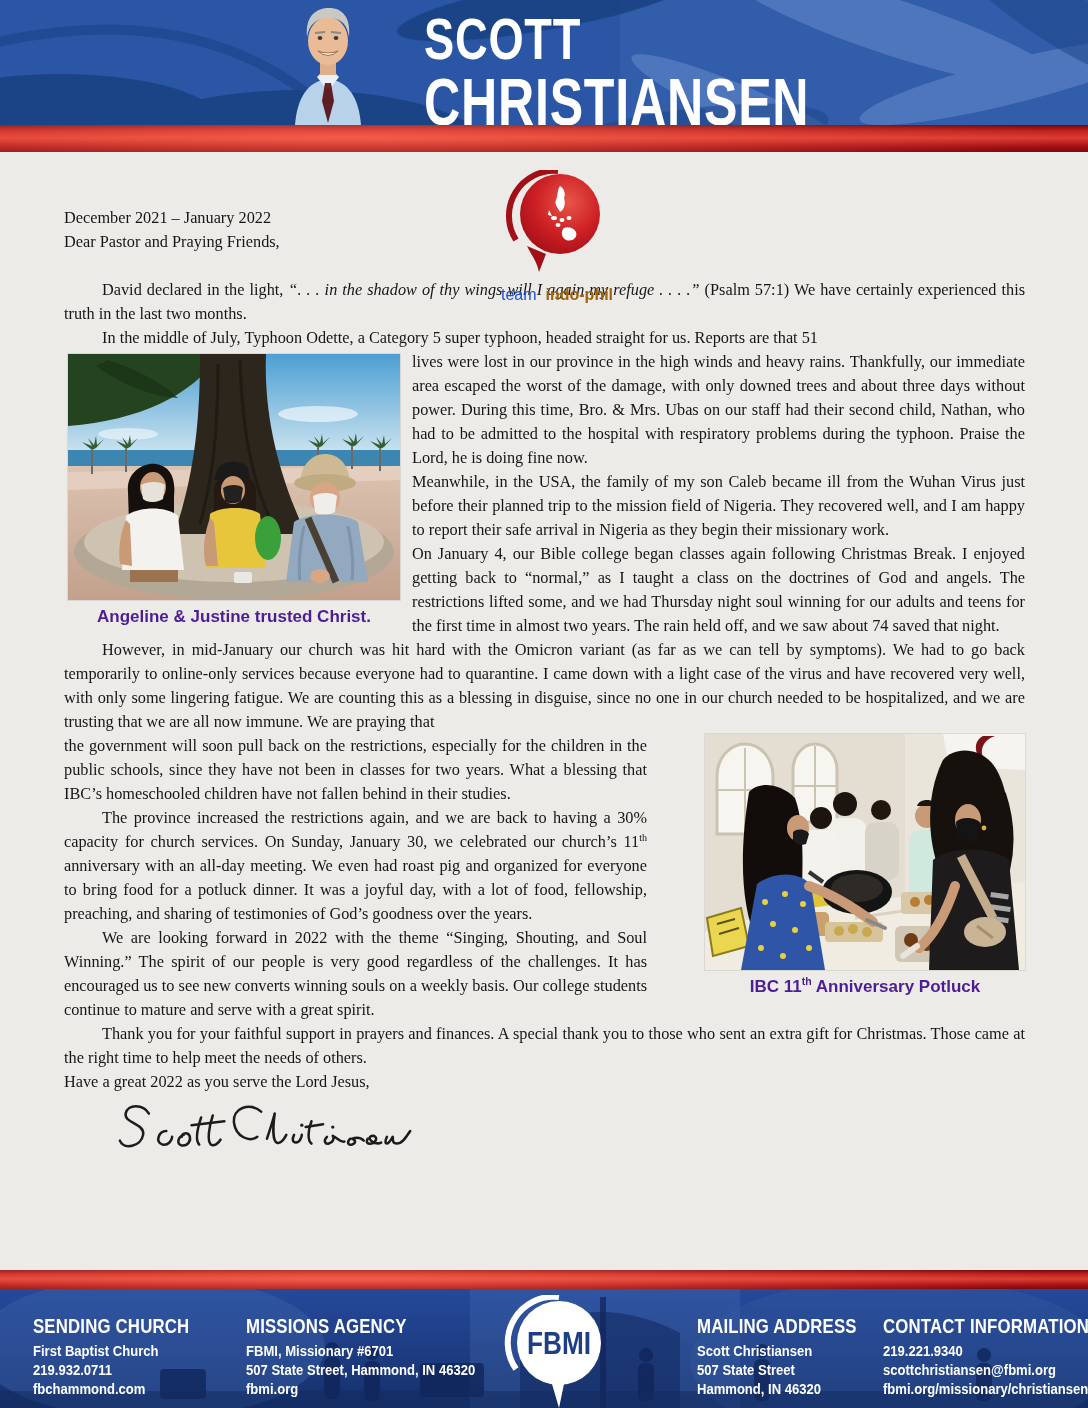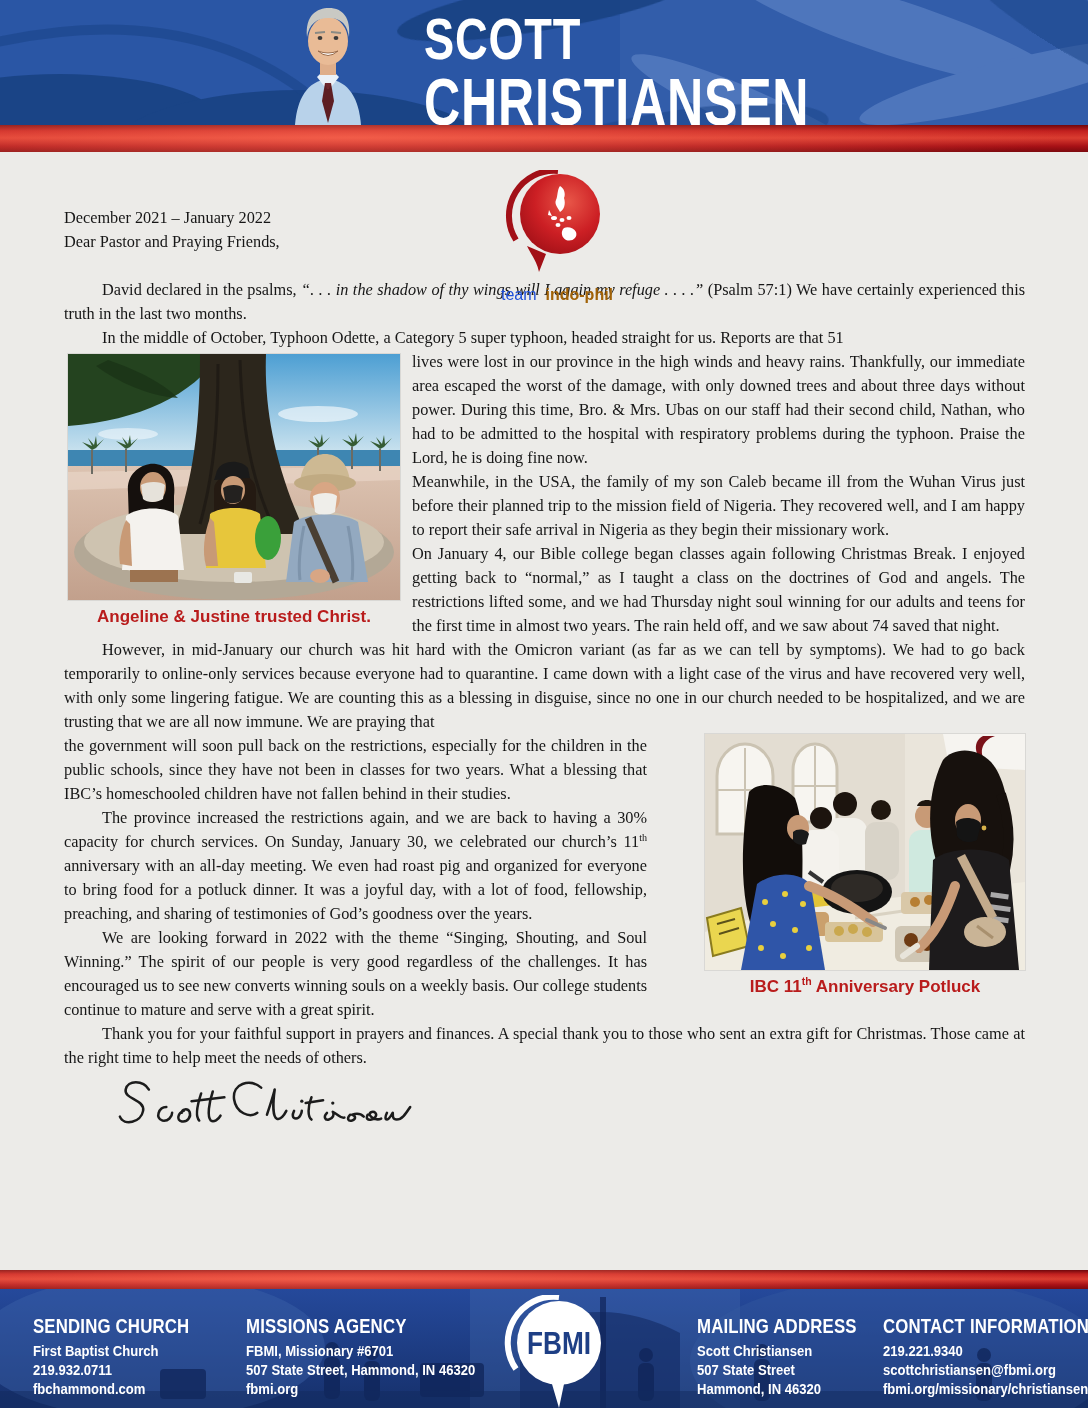--- a/index.html
+++ b/index.html
@@ -40,21 +40,21 @@
   .teamlogo .wordmark{display:flex;justify-content:center;align-items:baseline;gap:9px;
       font-family:"Liberation Sans",sans-serif;font-size:16px;margin-top:2px;}
   .teamlogo .w-team{color:#1d4ed8;}
   .teamlogo .w-region{color:#a16207;font-weight:700;}
 
   
   figure{margin:0;}
   .photo-left{float:left;width:332px;margin:4px 12px 2px 4px;}
   .photo-right{float:right;width:320px;margin:0 0 4px 14px;padding-left:44px;}
   figcaption{font-family:"Liberation Sans",sans-serif;font-weight:700;font-size:17px;
-             text-align:center;margin-top:5px;color:#b91c1c;text-indent:0;}
+             text-align:center;margin-top:5px;color:#4c1d95;text-indent:0;}
   .photo-frame{display:block;box-shadow:0 0 0 1px rgba(0,0,0,.08);}
 
   
   .footer{position:relative;height:119px;background:#1e3a7c;overflow:hidden;
           font-family:"Liberation Sans",sans-serif;color:#fff;}
   .footer svg.bg{position:absolute;inset:0;width:100%;height:100%;}
   .fcol{position:absolute;top:26px;z-index:2;}
   .fcol h4{margin:0 0 4px 0;font-size:20px;font-weight:800;letter-spacing:.2px;
            transform:scaleX(.84);transform-origin:left;white-space:nowrap;}
   .fcol .fline{font-size:14.5px;line-height:19px;font-weight:700;
@@ -137,23 +137,23 @@
       </svg>
       <div class="wordmark">
         <span class="w-team">team</span>
         <span class="w-region">indo-phil</span>
       </div>
     </div>
 
     <p class="dateline">December 2021 – January 2022</p>
     <p class="salutation">Dear Pastor and Praying Friends,</p>
 
-    <p class="para first indent"><span>David declared in the psalms, </span><em class="quote">“. . . in the shadow of thy wings will I again my refuge . . . .”</em><span> (Psalm 57:1) We have certainly experienced this truth in the last two months.</span></p>
-
-    <p class="para indent">In the middle of October, Typhoon Odette, a Category 5 super typhoon, headed straight for us. Reports are that 51</p>
+    <p class="para first indent"><span>David declared in the light, </span><em class="quote">“. . . in the shadow of thy wings will I again my refuge . . . .”</em><span> (Psalm 57:1) We have certainly experienced this truth in the last two months.</span></p>
+
+    <p class="para indent">In the middle of July, Typhoon Odette, a Category 5 super typhoon, headed straight for us. Reports are that 51</p>
 
     <figure class="photo-left">
       <svg class="photo-frame" viewBox="0 0 332 246" width="332" height="246">
         <defs>
           <linearGradient id="sky1" x1="0" y1="0" x2="0" y2="1">
             <stop offset="0%" stop-color="#4d9fd3"></stop>
             <stop offset="80%" stop-color="#bedcec"></stop>
             <stop offset="100%" stop-color="#dcebf2"></stop>
           </linearGradient>
           <linearGradient id="pav1" x1="0" y1="0" x2="0" y2="1">
@@ -333,20 +333,21 @@
         <path d="M212,212 L198,222" stroke="#e8e4da" stroke-width="6" stroke-linecap="round"></path>
       </svg>
       <figcaption><span>IBC 11</span><sup>th</sup><span> Anniversary Potluck</span></figcaption>
     </figure>
 
     <p class="para">the government will soon pull back on the restrictions, especially for the children in the public schools, since they have not been in classes for two years. What a blessing that IBC’s homeschooled children have not fallen behind in their studies.</p>
     <p class="para indent"><span>The province increased the restrictions again, and we are back to having a 30% capacity for church services. On Sunday, January 30, we celebrated our church’s 11</span><sup>th</sup><span> anniversary with an all-day meeting. We even had roast pig and organized for everyone to bring food for a potluck dinner. It was a joyful day, with a lot of food, fellowship, preaching, and sharing of testimonies of God’s goodness over the years.</span></p>
     <p class="para indent">We are looking forward in 2022 with the theme “Singing, Shouting, and Soul Winning.” The spirit of our people is very good regardless of the challenges. It has encouraged us to see new converts winning souls on a weekly basis. Our college students continue to mature and serve with a great spirit.</p>
     <p class="para indent clear-both">Thank you for your faithful support in prayers and finances. A special thank you to those who sent an extra gift for Christmas. Those came at the right time to help meet the needs of others.</p>
 
+    <p class="closing">Have a great 2022 as you serve the Lord Jesus,</p>
 
     <div class="signature">
       <svg viewBox="0 0 310 62" width="300" height="60">
         <g fill="none" stroke="#1c1c1c" stroke-width="2.6" stroke-linecap="round" stroke-linejoin="round">
           <path d="M34,14 C28,4 12,4 10,14 C8,24 30,24 28,36 C26,48 8,52 4,42"></path>
           <path d="M52,32 C44,32 40,44 48,46 C54,47 58,42 58,38"></path>
           <path d="M70,36 C64,38 62,46 68,47 C74,48 78,42 76,37 C74,33 68,34 68,38"></path>
           <path d="M88,18 C84,30 82,42 86,46"></path>
           <path d="M100,16 C96,28 94,42 98,46 C101,48 106,45 108,41"></path>
           <path d="M78,26 L112,22"></path>

